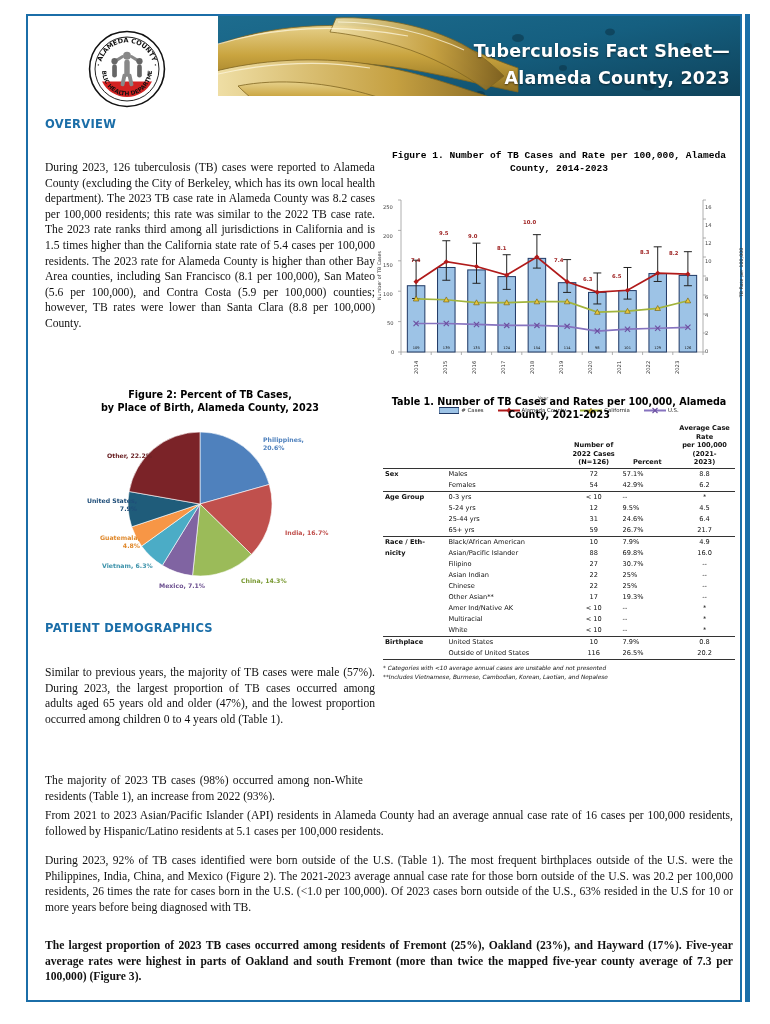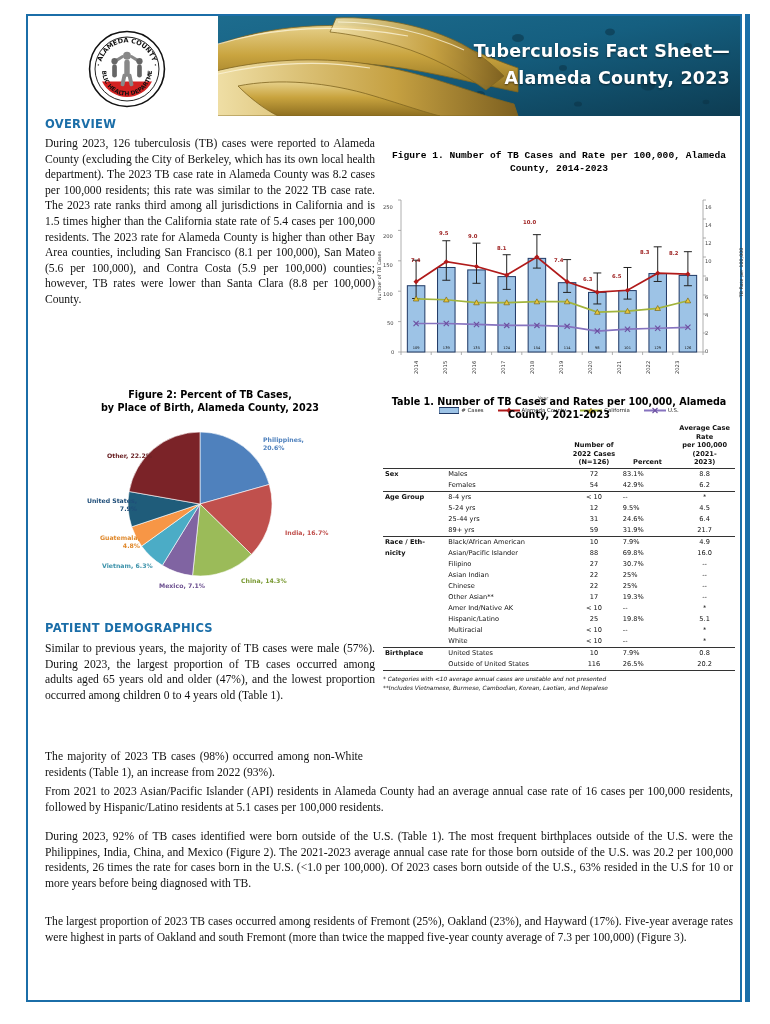--- a/index.html
+++ b/index.html
@@ -6,33 +6,33 @@
   body{width:770px;height:1024px;font-family:"Liberation Serif",serif;overflow:hidden;}
 
   .page{position:relative;width:770px;height:1024px;background:#fff;}
   .page-border{position:absolute;left:26px;top:14px;width:716px;height:988px;border:2px solid #1b6ea8;box-sizing:border-box;}
   .page-border-right{position:absolute;right:20px;top:14px;width:5px;height:988px;background:#1b6ea8;}
 
   
   .hdr{position:absolute;left:28px;top:16px;width:712px;height:100px;}
   .logo{position:absolute;left:60px;top:14px;width:78px;height:78px;}
   .logo svg{display:block;}
-  .banner{position:absolute;left:190px;top:0px;width:522px;height:100px;overflow:hidden;background:#155b7a;}
+  .banner{position:absolute;left:190px;top:0px;width:522px;height:80px;overflow:hidden;background:#155b7a;}
   .banner svg{display:block;}
   .banner-title{position:absolute;right:10px;top:22px;width:420px;text-align:right;color:#ffffff;
      font-family:"DejaVu Sans",sans-serif;font-weight:bold;font-size:17.5px;line-height:27px;
      letter-spacing:.2px;text-shadow:0 1px 2px rgba(0,0,0,.55);}
 
   
   .sec-head{position:absolute;color:#1b6ea8;font-family:"DejaVu Sans",sans-serif;font-weight:bold;
      font-size:11.5px;letter-spacing:.3px;}
 
   
   .para{position:absolute;font-family:"Liberation Serif",serif;font-size:11.6px;line-height:15.6px;
-     color:#111;text-align:justify;}
+     color:#111;text-align:justify;margin-top:24px;}
   .para.full{text-align:justify;}
 
   
   .fig1-wrap{position:absolute;left:383px;top:150px;width:352px;height:238px;}
   .fig-title{font-family:Liberation Mono, monospace;font-weight:bold;font-size:9.6px;text-align:center;
      line-height:12.5px;color:#000;}
   .chart-box{position:relative;width:352px;height:196px;margin-top:3px;}
   .tick-lbl{position:absolute;font-family:"DejaVu Sans",sans-serif;font-size:5.2px;color:#444;}
   .axis-name{position:absolute;font-family:"DejaVu Sans",sans-serif;font-size:4.8px;color:#333;}
   .dlabel{position:absolute;font-family:"DejaVu Sans",sans-serif;font-size:5.3px;font-weight:bold;color:#9b1b1b;}
@@ -447,56 +447,56 @@
             <div>per 100,000 (2021-</div>
             <div>2023)</div>
           </th>
         </tr>
       </thead>
       <tbody id="tbody">
           <tr class="rule-top">
             <td class="c-grp">Sex</td>
             <td class="c-lab">Males</td>
             <td class="c-num nowrap">72</td>
-            <td class="c-pct nowrap">83.1%</td>
+            <td class="c-pct nowrap">57.1%</td>
             <td class="c-rate nowrap">8.8</td>
           </tr>
           <tr>
             <td class="c-grp"></td>
             <td class="c-lab">Females</td>
             <td class="c-num nowrap">54</td>
             <td class="c-pct nowrap">42.9%</td>
             <td class="c-rate nowrap">6.2</td>
           </tr>
           <tr class="rule-top">
             <td class="c-grp">Age Group</td>
-            <td class="c-lab">8-4 yrs</td>
+            <td class="c-lab">0-3 yrs</td>
             <td class="c-num nowrap">&lt; 10</td>
             <td class="c-pct nowrap">--</td>
             <td class="c-rate nowrap">*</td>
           </tr>
           <tr>
             <td class="c-grp"></td>
             <td class="c-lab">5-24 yrs</td>
             <td class="c-num nowrap">12</td>
             <td class="c-pct nowrap">9.5%</td>
             <td class="c-rate nowrap">4.5</td>
           </tr>
           <tr>
             <td class="c-grp"></td>
             <td class="c-lab">25-44 yrs</td>
             <td class="c-num nowrap">31</td>
             <td class="c-pct nowrap">24.6%</td>
             <td class="c-rate nowrap">6.4</td>
           </tr>
           <tr>
             <td class="c-grp"></td>
-            <td class="c-lab">89+ yrs</td>
+            <td class="c-lab">65+ yrs</td>
             <td class="c-num nowrap">59</td>
-            <td class="c-pct nowrap">31.9%</td>
+            <td class="c-pct nowrap">26.7%</td>
             <td class="c-rate nowrap">21.7</td>
           </tr>
           <tr class="rule-top">
             <td class="c-grp">Race / Eth-</td>
             <td class="c-lab">Black/African American</td>
             <td class="c-num nowrap">10</td>
             <td class="c-pct nowrap">7.9%</td>
             <td class="c-rate nowrap">4.9</td>
           </tr>
           <tr>
@@ -536,27 +536,20 @@
           </tr>
           <tr>
             <td class="c-grp"></td>
             <td class="c-lab">Amer Ind/Native AK</td>
             <td class="c-num nowrap">&lt; 10</td>
             <td class="c-pct nowrap">--</td>
             <td class="c-rate nowrap">*</td>
           </tr>
           <tr>
             <td class="c-grp"></td>
-            <td class="c-lab">Hispanic/Latino</td>
-            <td class="c-num nowrap">25</td>
-            <td class="c-pct nowrap">19.8%</td>
-            <td class="c-rate nowrap">5.1</td>
-          </tr>
-          <tr>
-            <td class="c-grp"></td>
             <td class="c-lab">Multiracial</td>
             <td class="c-num nowrap">&lt; 10</td>
             <td class="c-pct nowrap">--</td>
             <td class="c-rate nowrap">*</td>
           </tr>
           <tr>
             <td class="c-grp"></td>
             <td class="c-lab">White</td>
             <td class="c-num nowrap">&lt; 10</td>
             <td class="c-pct nowrap">--</td>
@@ -586,14 +579,14 @@
   <div class="sec-head" style="left:45px;top:621px;">PATIENT DEMOGRAPHICS</div>
 
   <div class="para" style="left:45px;top:641px;width:330px;">Similar to previous years, the majority of TB cases were male (57%). During 2023, the largest proportion of TB cases occurred among adults aged 65 years old and older (47%), and the lowest proportion occurred among children 0 to 4 years old (Table 1).</div>
 
   <div class="para" style="left:45px;top:749px;width:318px;">The majority of 2023 TB cases (98%) occurred among non-White residents (Table 1), an increase from 2022 (93%).</div>
 
   <div class="para full" style="left:45px;top:784px;width:688px;">From 2021 to 2023 Asian/Pacific Islander (API) residents in Alameda County had an average annual case rate of 16 cases per 100,000 residents, followed by Hispanic/Latino residents at 5.1 cases per 100,000 residents.</div>
 
   <div class="para full" style="left:45px;top:829px;width:688px;">During 2023, 92% of TB cases identified were born outside of the U.S. (Table 1). The most frequent birthplaces outside of the U.S. were the Philippines, India, China, and Mexico (Figure 2). The 2021-2023 average annual case rate for those born outside of the U.S. was 20.2 per 100,000 residents, 26 times the rate for cases born in the U.S. (&lt;1.0 per 100,000). Of 2023 cases born outside of the U.S., 63% resided in the U.S for 10 or more years before being diagnosed with TB.</div>
 
-  <div class="para full" style="left:45px;top:914px;width:688px;">The largest proportion of 2023 TB cases occurred among residents of Fremont (25%), Oakland (23%), and Hayward (17%). Five-year average rates were highest in parts of Oakland and south Fremont (more than twice the mapped five-year county average of 7.3 per 100,000) (Figure 3).</div>
+  <div class="para full" style="left:45px;top:914px;width:688px;font-weight:bold;">The largest proportion of 2023 TB cases occurred among residents of Fremont (25%), Oakland (23%), and Hayward (17%). Five-year average rates were highest in parts of Oakland and south Fremont (more than twice the mapped five-year county average of 7.3 per 100,000) (Figure 3).</div>
 </div>
 
 </body></html>

